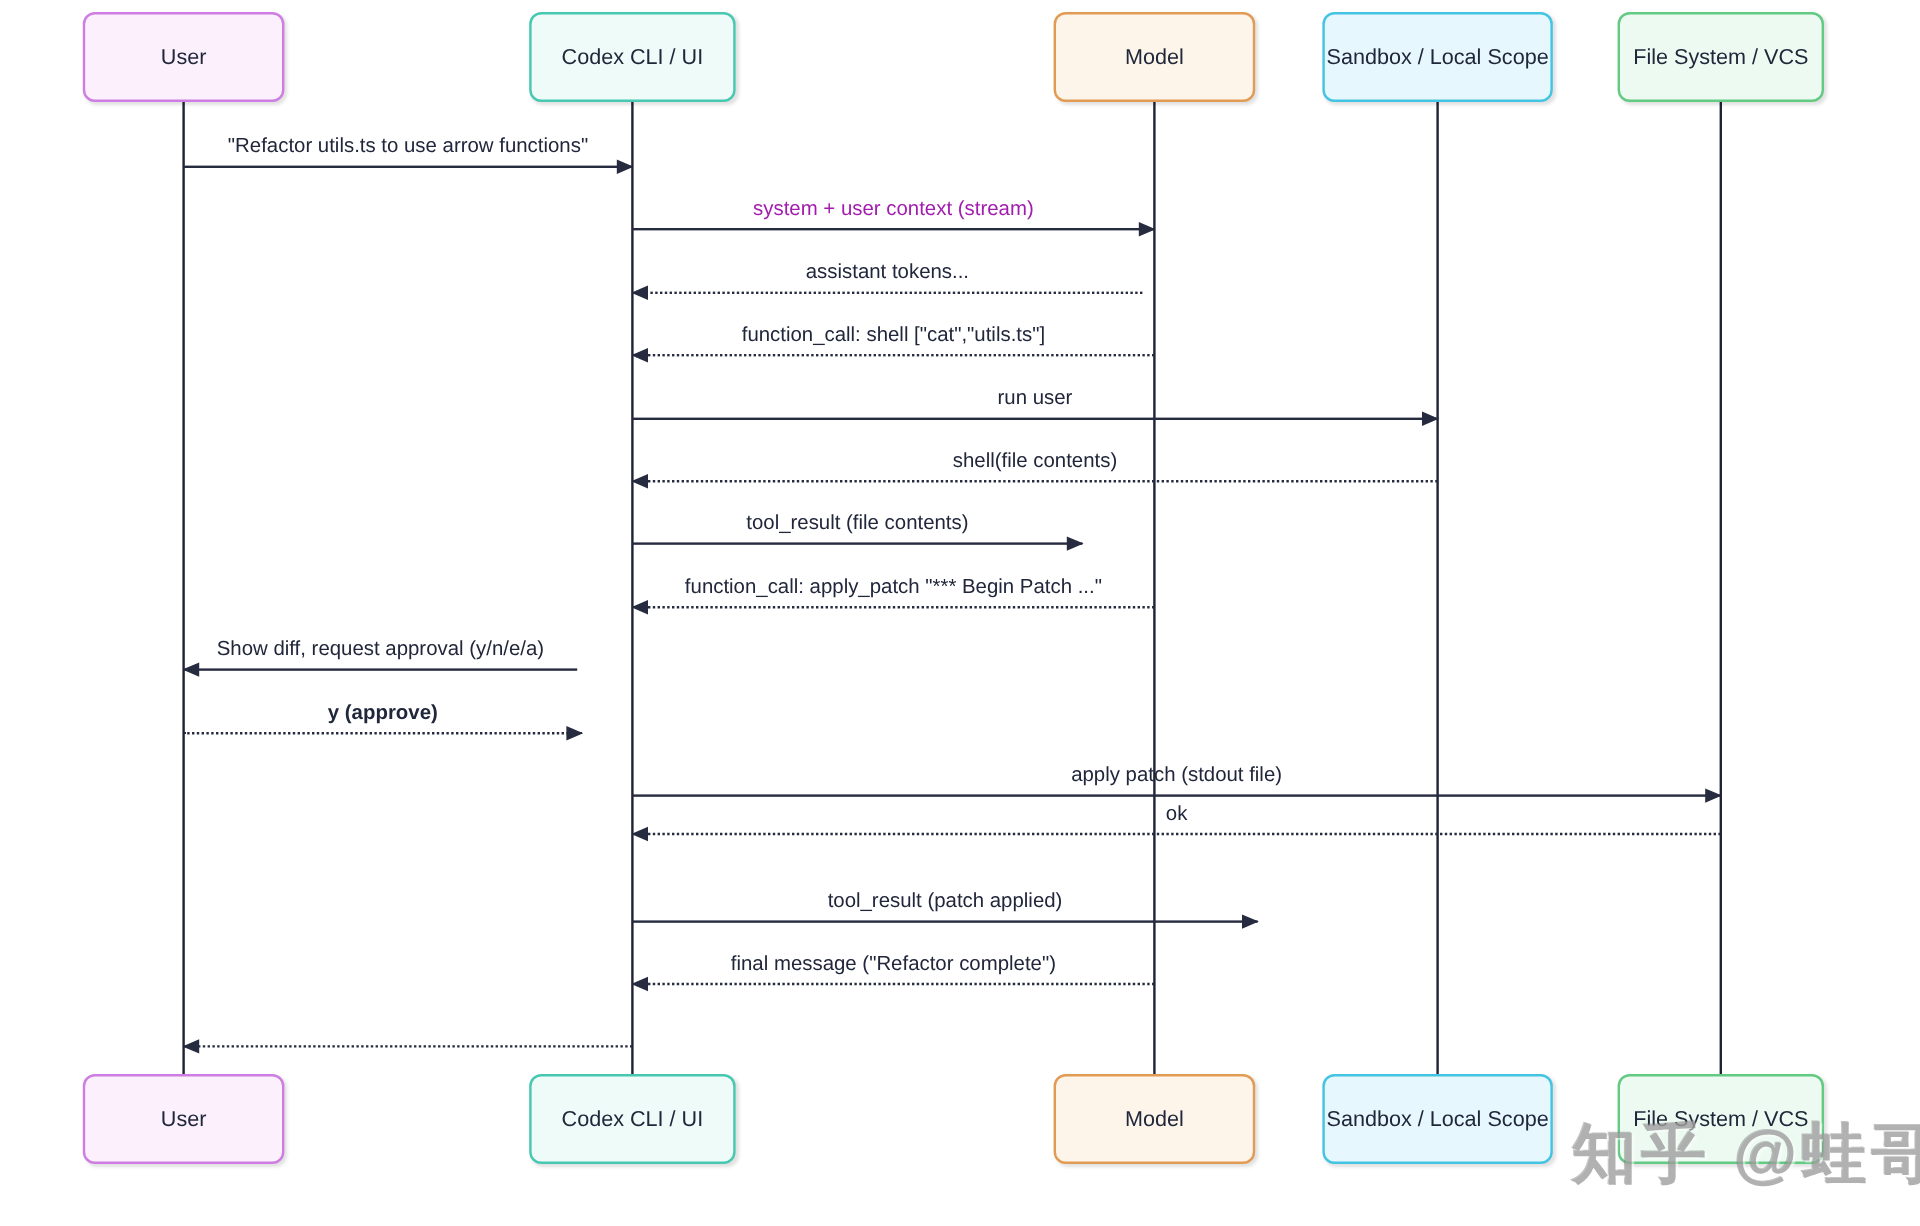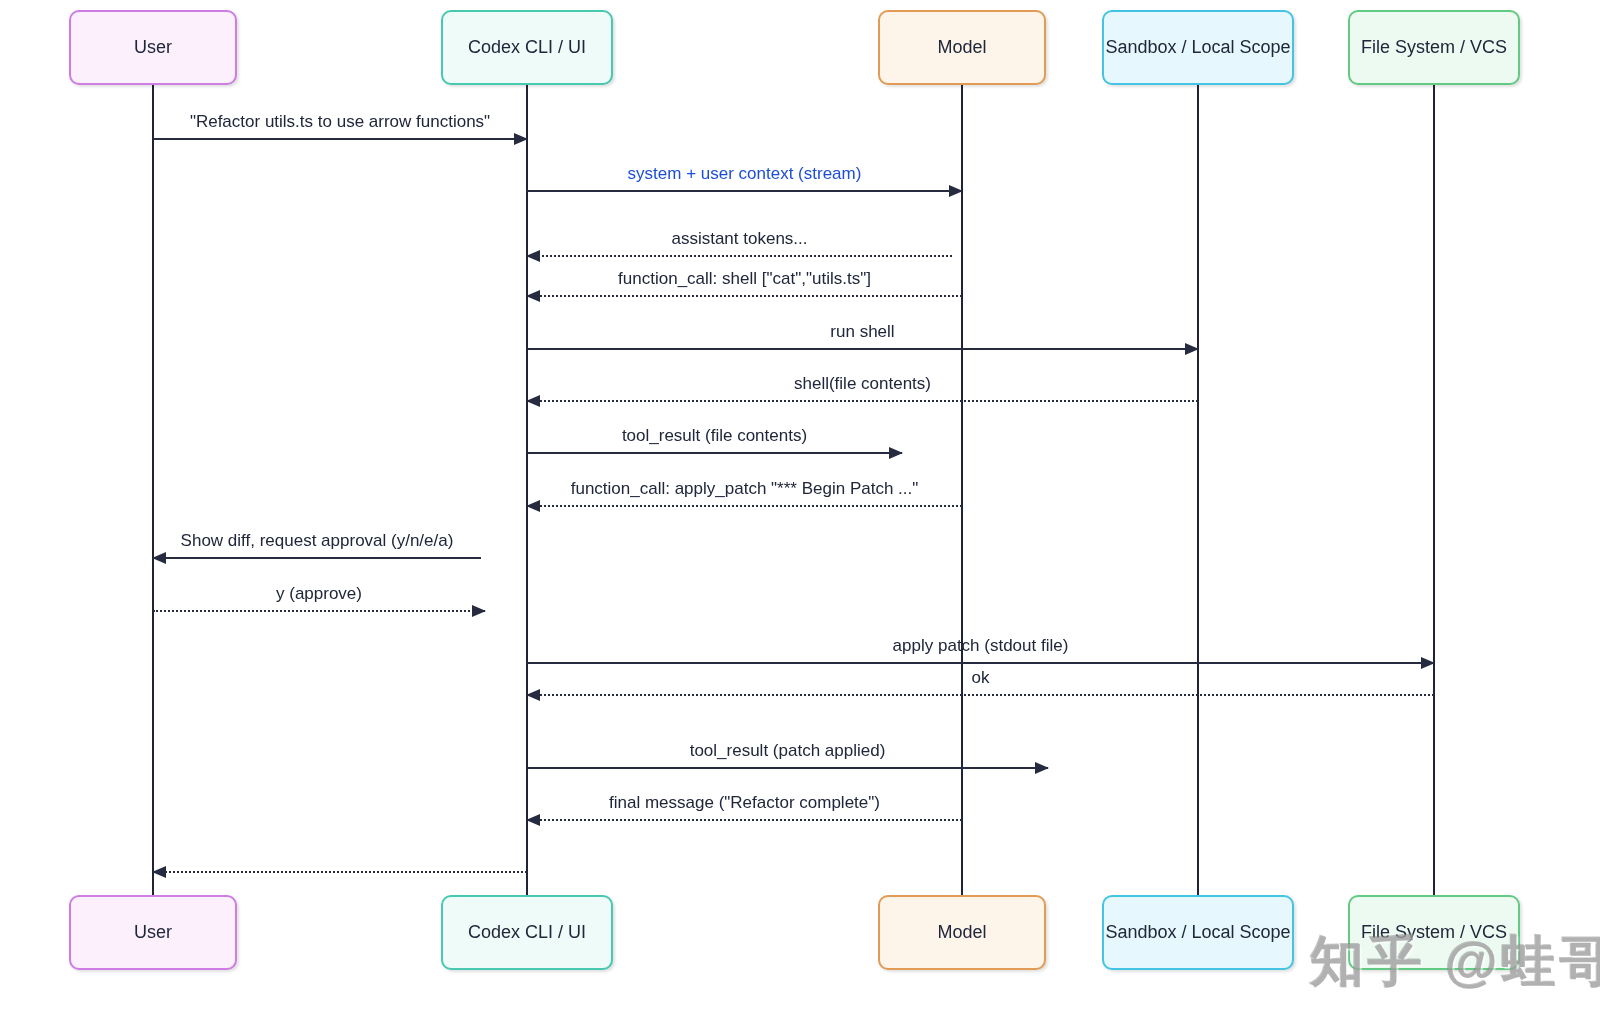--- a/index.html
+++ b/index.html
@@ -109,36 +109,36 @@
       <div class="actor-box" style="left: 1336px; top: 10px; width: 172px; background: rgb(236, 250, 241); border-color: rgb(98, 202, 131);">File System / VCS</div>
       <div class="actor-box" style="left: 1336px; top: 895px; width: 172px; background: rgb(236, 250, 241); border-color: rgb(98, 202, 131);">File System / VCS</div>
     </div>
   <div id="messages">
       <div class="message" style="left: 141px; top: 108px; width: 374px;">
         <div class="msg-label" style="color: rgb(33, 39, 59);">"Refactor utils.ts to use arrow functions"</div>
         <div class="msg-line solid" style="border-top-color: rgb(38, 43, 63);"></div>
         <div class="arrow right"></div>
       </div>
       <div class="message" style="left: 515px; top: 160px; width: 435px;">
-        <div class="msg-label" style="color: #1d4ed8;">system + user context (stream)</div>
+        <div class="msg-label" style="color: #a21caf;">system + user context (stream)</div>
         <div class="msg-line solid" style="border-top-color: rgb(38, 43, 63);"></div>
         <div class="arrow right"></div>
       </div>
-      <div class="message" style="left: 515px; top: 225px; width: 425px;">
+      <div class="message" style="left: 515px; top: 213px; width: 425px;">
         <div class="msg-label" style="color: rgb(33, 39, 59);">assistant tokens...</div>
         <div class="msg-line dotted" style="border-top-color: rgb(38, 43, 63);"></div>
         <div class="arrow left"></div>
       </div>
       <div class="message" style="left: 515px; top: 265px; width: 435px;">
         <div class="msg-label" style="color: rgb(33, 39, 59);">function_call: shell ["cat","utils.ts"]</div>
         <div class="msg-line dotted" style="border-top-color: rgb(38, 43, 63);"></div>
         <div class="arrow left"></div>
       </div>
       <div class="message" style="left: 515px; top: 318px; width: 671px;">
-        <div class="msg-label" style="color: rgb(33, 39, 59);">run shell</div>
+        <div class="msg-label" style="color: rgb(33, 39, 59);">run user</div>
         <div class="msg-line solid" style="border-top-color: rgb(38, 43, 63);"></div>
         <div class="arrow right"></div>
       </div>
       <div class="message" style="left: 515px; top: 370px; width: 671px;">
         <div class="msg-label" style="color: rgb(33, 39, 59);">shell(file contents)</div>
         <div class="msg-line dotted" style="border-top-color: rgb(38, 43, 63);"></div>
         <div class="arrow left"></div>
       </div>
       <div class="message" style="left: 515px; top: 422px; width: 375px;">
         <div class="msg-label" style="color: rgb(33, 39, 59);">tool_result (file contents)</div>
@@ -148,21 +148,21 @@
       <div class="message" style="left: 515px; top: 475px; width: 435px;">
         <div class="msg-label" style="color: rgb(33, 39, 59);">function_call: apply_patch "*** Begin Patch ..."</div>
         <div class="msg-line dotted" style="border-top-color: rgb(38, 43, 63);"></div>
         <div class="arrow left"></div>
       </div>
       <div class="message" style="left: 141px; top: 527px; width: 328px;">
         <div class="msg-label" style="color: rgb(33, 39, 59);">Show diff, request approval (y/n/e/a)</div>
         <div class="msg-line solid" style="border-top-color: rgb(38, 43, 63);"></div>
         <div class="arrow left"></div>
       </div>
-      <div class="message" style="left: 141px; top: 580px; width: 332px;">
+      <div class="message" style="left: 141px; top: 580px; width: 332px; font-weight: bold;">
         <div class="msg-label" style="color: rgb(33, 39, 59);">y (approve)</div>
         <div class="msg-line dotted" style="border-top-color: rgb(38, 43, 63);"></div>
         <div class="arrow right"></div>
       </div>
       <div class="message" style="left: 515px; top: 632px; width: 907px;">
         <div class="msg-label" style="color: rgb(33, 39, 59);">apply patch (stdout file)</div>
         <div class="msg-line solid" style="border-top-color: rgb(38, 43, 63);"></div>
         <div class="arrow right"></div>
       </div>
       <div class="message" style="left: 515px; top: 664px; width: 907px;">

